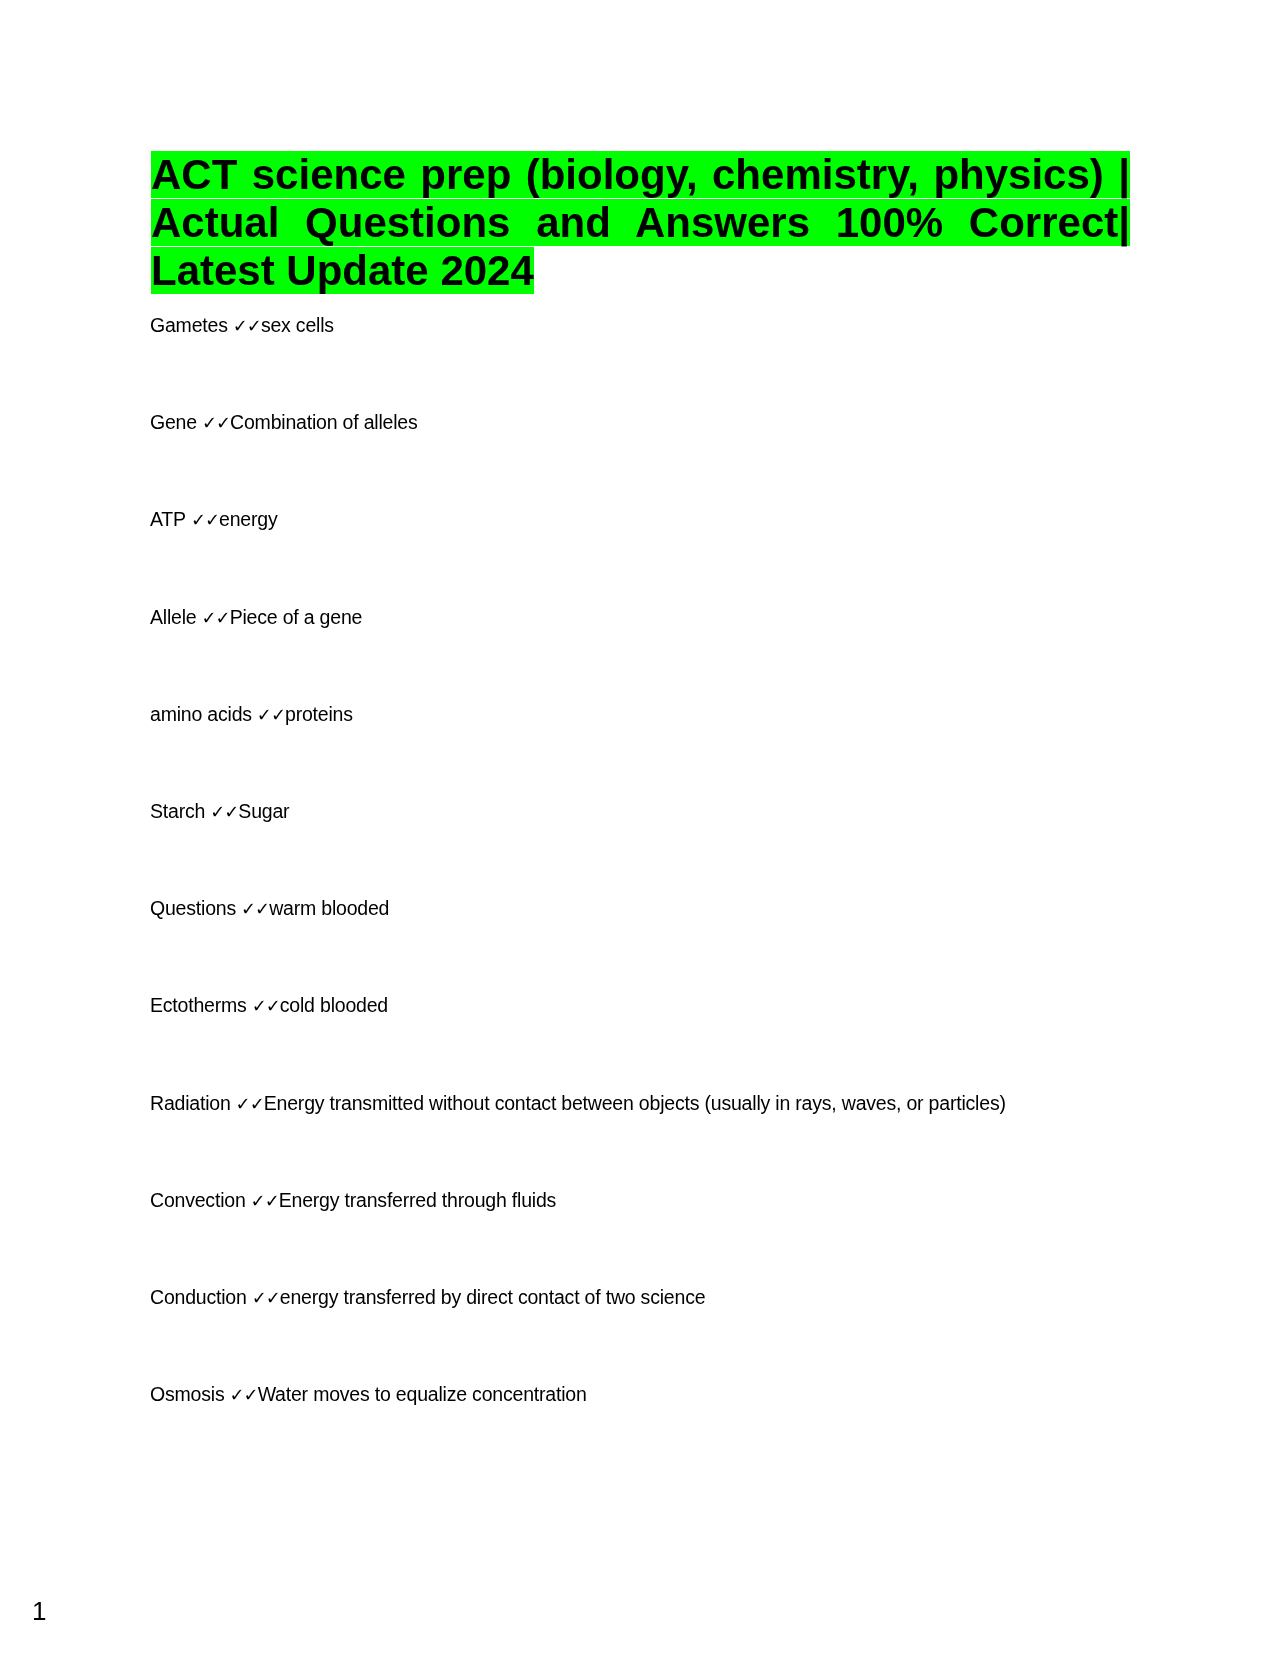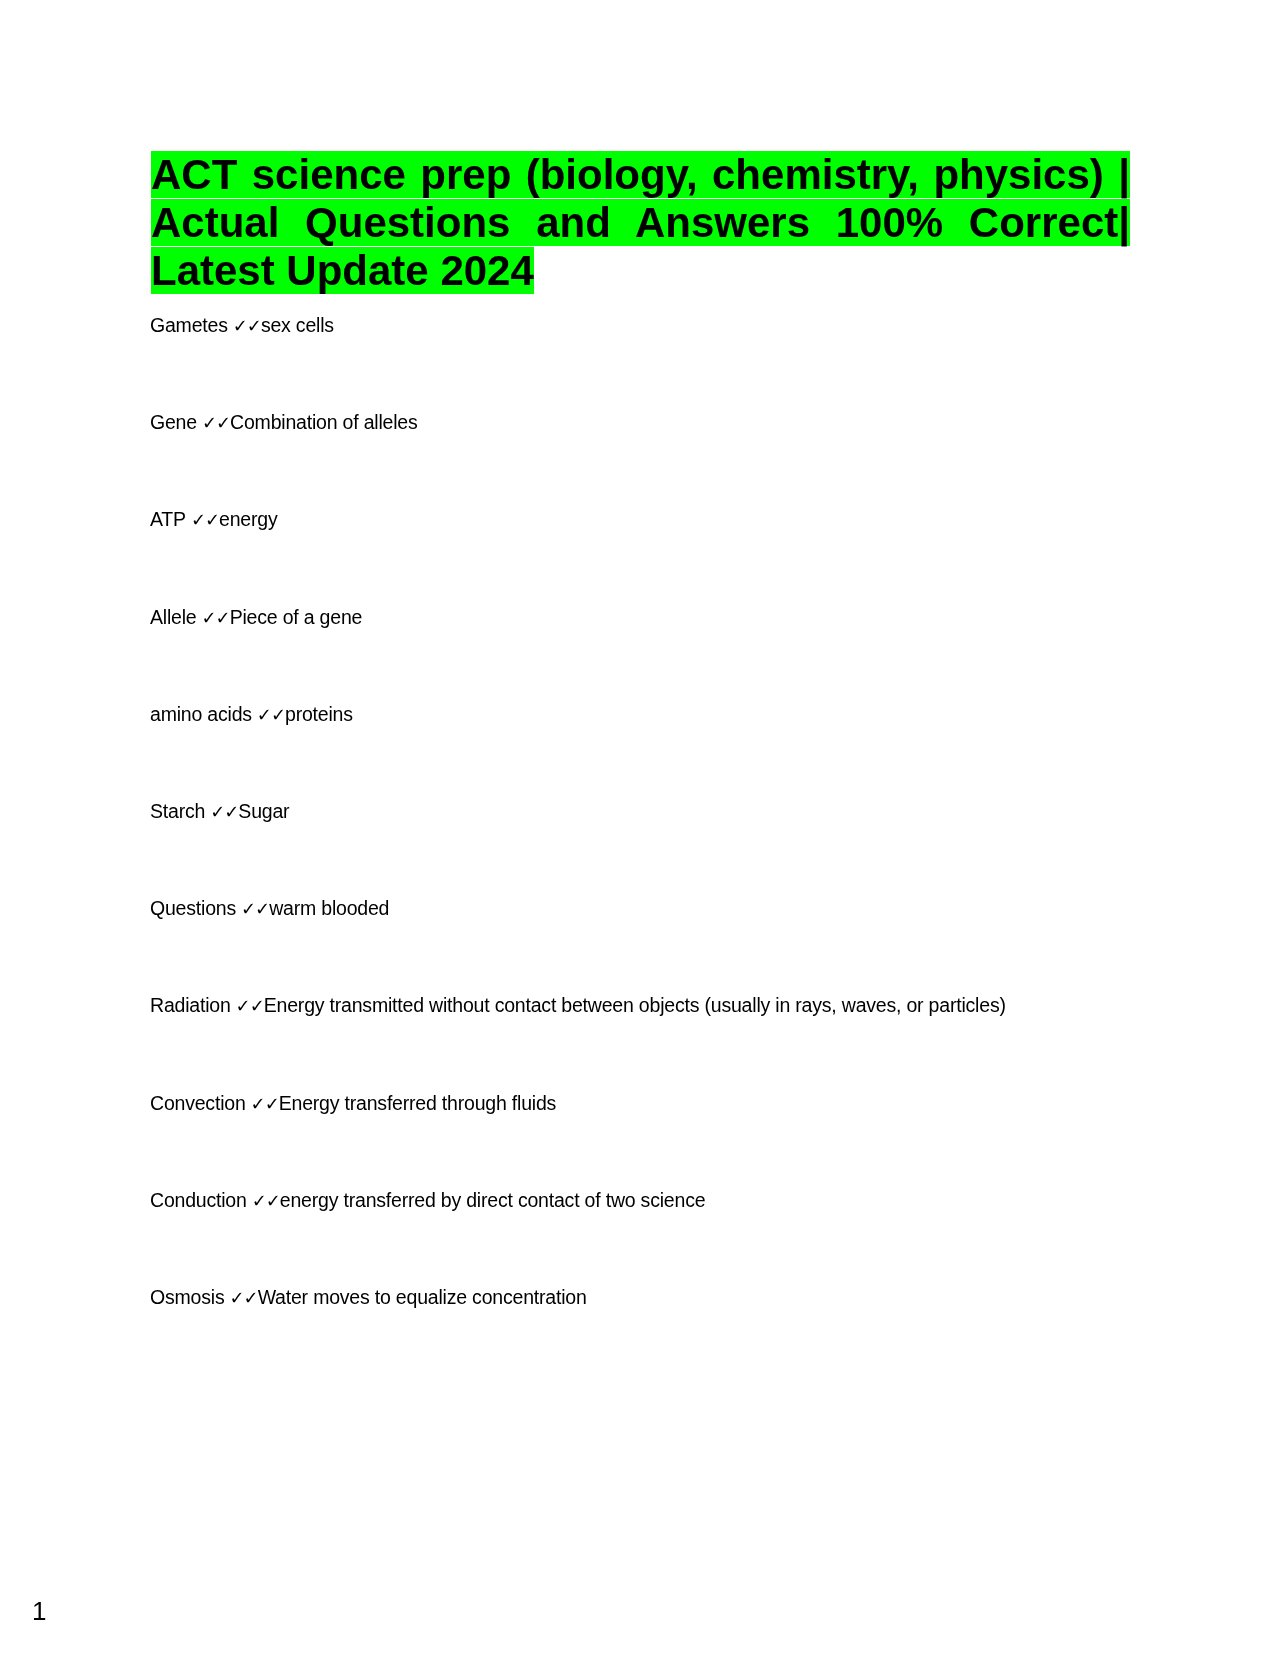--- a/index.html
+++ b/index.html
@@ -79,20 +79,21 @@
   <h1 class="title"><span class="hl">ACT science prep (biology, chemistry, physics) | Actual Questions and Answers 100% Correct| Latest Update 2024</span></h1>
 
   <ul class="qa-list">
     <li class="qa-item"><span>Gametes</span><span class="check">✓✓</span><span>sex cells</span></li>
     <li class="qa-item"><span>Gene</span><span class="check">✓✓</span><span>Combination of alleles</span></li>
     <li class="qa-item"><span>ATP</span><span class="check">✓✓</span><span>energy</span></li>
     <li class="qa-item"><span>Allele</span><span class="check">✓✓</span><span>Piece of a gene</span></li>
     <li class="qa-item"><span>amino acids</span><span class="check">✓✓</span><span>proteins</span></li>
     <li class="qa-item"><span>Starch</span><span class="check">✓✓</span><span>Sugar</span></li>
     <li class="qa-item"><span>Questions</span><span class="check">✓✓</span><span>warm blooded</span></li>
+    <li class="qa-item"><span>Ectotherms</span><span class="check">✓✓</span><span>cold blooded</span></li>
     <li class="qa-item"><span>Radiation</span><span class="check">✓✓</span><span>Energy transmitted without contact between objects (usually in rays, waves, or particles)</span></li>
     <li class="qa-item"><span>Convection</span><span class="check">✓✓</span><span>Energy transferred through fluids</span></li>
     <li class="qa-item"><span>Conduction</span><span class="check">✓✓</span><span>energy transferred by direct contact of two science</span></li>
     <li class="qa-item"><span>Osmosis</span><span class="check">✓✓</span><span>Water moves to equalize concentration</span></li>
   </ul>
 
   <div class="page-number">1</div>
 </div>
 
 </body></html>

